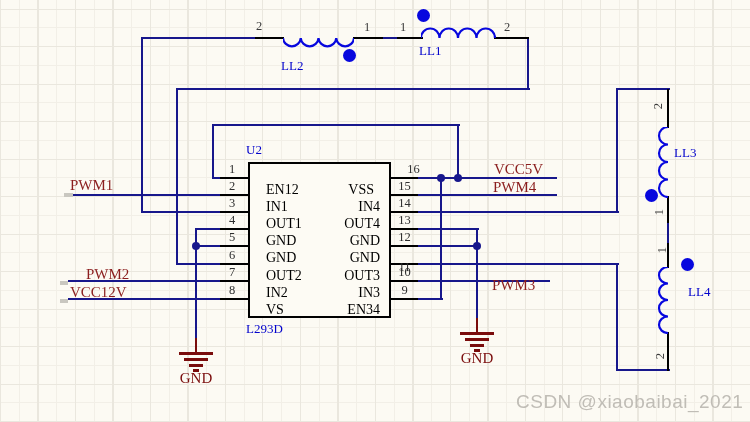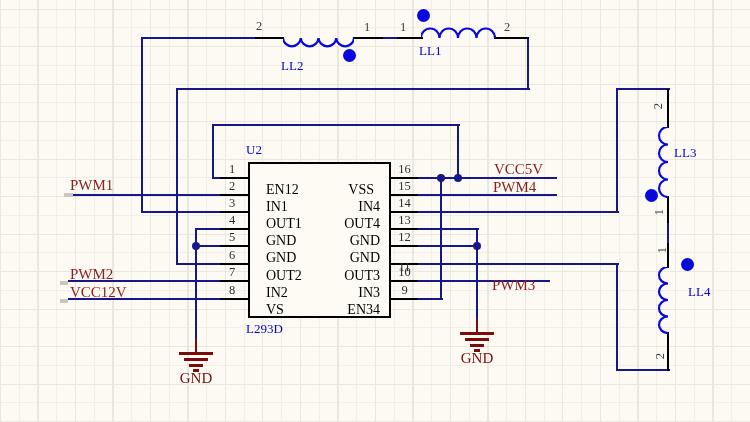--- a/index.html
+++ b/index.html
@@ -111,21 +111,21 @@
 
     <div class="txt pnum" style="left:218px;top:162px;width:28px">1</div>
     <div class="txt pnum" style="left:218px;top:179px;width:28px">2</div>
     <div class="txt pnum" style="left:218px;top:196px;width:28px">3</div>
     <div class="txt pnum" style="left:218px;top:213px;width:28px">4</div>
     <div class="txt pnum" style="left:218px;top:230px;width:28px">5</div>
     <div class="txt pnum" style="left:218px;top:248px;width:28px">6</div>
     <div class="txt pnum" style="left:218px;top:265px;width:28px">7</div>
     <div class="txt pnum" style="left:218px;top:283px;width:28px">8</div>
 
-    <div class="txt pnum" style="left:391px;top:162px;width:27px">16</div>
+    <div class="txt pnum" style="left:400px;top:162px;width:27px">16</div>
     <div class="txt pnum" style="left:391px;top:179px;width:27px">15</div>
     <div class="txt pnum" style="left:391px;top:196px;width:27px">14</div>
     <div class="txt pnum" style="left:391px;top:213px;width:27px">13</div>
     <div class="txt pnum" style="left:391px;top:230px;width:27px">12</div>
     <div class="txt pnum" style="left:391px;top:260px;width:27px">11</div>
     <div class="txt pnum" style="left:391px;top:265px;width:27px">10</div>
     <div class="txt pnum" style="left:391px;top:283px;width:27px">9</div>
 
     <div class="txt pname" style="left:266px;top:182px">EN12</div>
     <div class="txt pname" style="left:266px;top:199px">IN1</div>
@@ -188,21 +188,21 @@
     <svg class="coil" style="left:650px;top:267px" width="19" height="67">
       <path d="M18,0 a9,8.25 0 0 0 0,16.5 a9,8.25 0 0 0 0,16.5 a9,8.25 0 0 0 0,16.5 a9,8.25 0 0 0 0,16.5" fill="none" stroke="#0707DE" stroke-width="2.2"></path>
     </svg>
     <div class="dot" style="left:681px;top:258px"></div>
     <div class="txt des" style="left:688px;top:284px">LL4</div>
     <div class="vlabel" style="left:654px;top:242px">1</div>
     <div class="vlabel" style="left:652px;top:348px">2</div>
   </div>
 
   <div class="txt net" style="left:70px;top:177px">PWM1</div>
-  <div class="txt net" style="left:70px;top:266px">PWM2</div>
+  <div class="txt net" style="left:86px;top:266px">PWM2</div>
   <div class="txt net" style="left:70px;top:284px">VCC12V</div>
   <div class="txt net" style="left:494px;top:161px">VCC5V</div>
   <div class="txt net" style="left:493px;top:179px">PWM4</div>
   <div class="txt net" style="left:492px;top:277px">PWM3</div>
 
   <div class="mark" style="left:64px;top:193px;width:9px"></div>
   <div class="mark" style="left:60px;top:281px;width:8px"></div>
   <div class="mark" style="left:60px;top:299px;width:8px"></div>
 
   <div class="gnd" style="left:179px;top:338px">
@@ -215,14 +215,15 @@
   </div>
   <div class="gnd" style="left:460px;top:318px">
     <div class="gstub"></div>
     <div class="b1"></div>
     <div class="b2"></div>
     <div class="b3"></div>
     <div class="b4"></div>
     <div class="gtxt">GND</div>
   </div>
 
+  <div class="wm">CSDN @xiaobaibai_2021</div>
 
 </div>
 
 </body></html>

